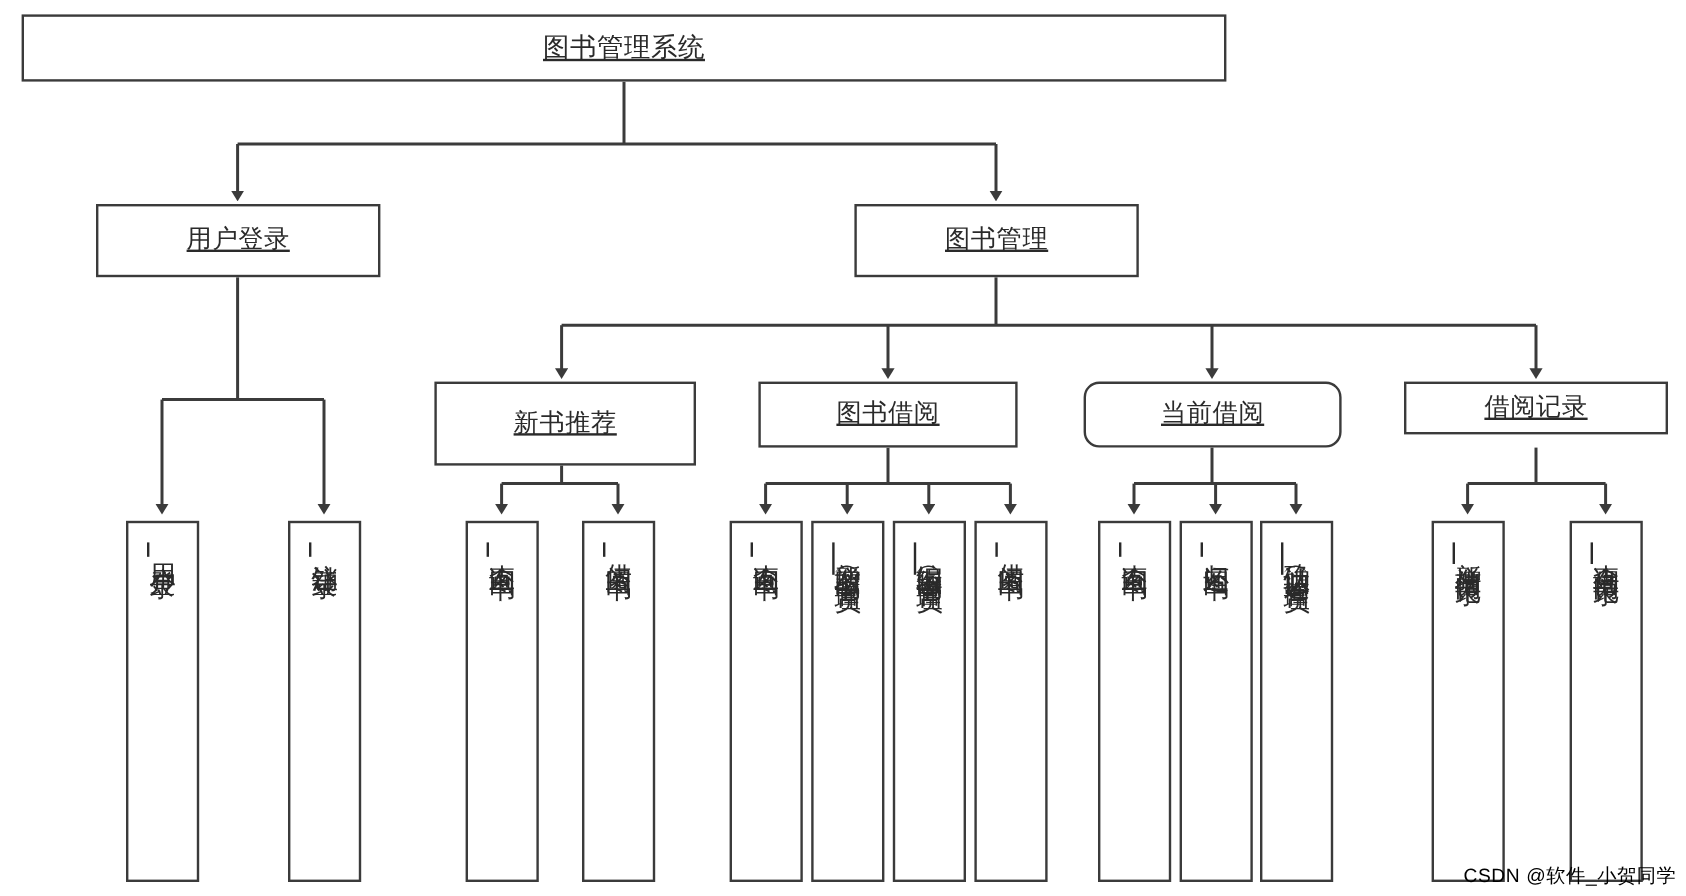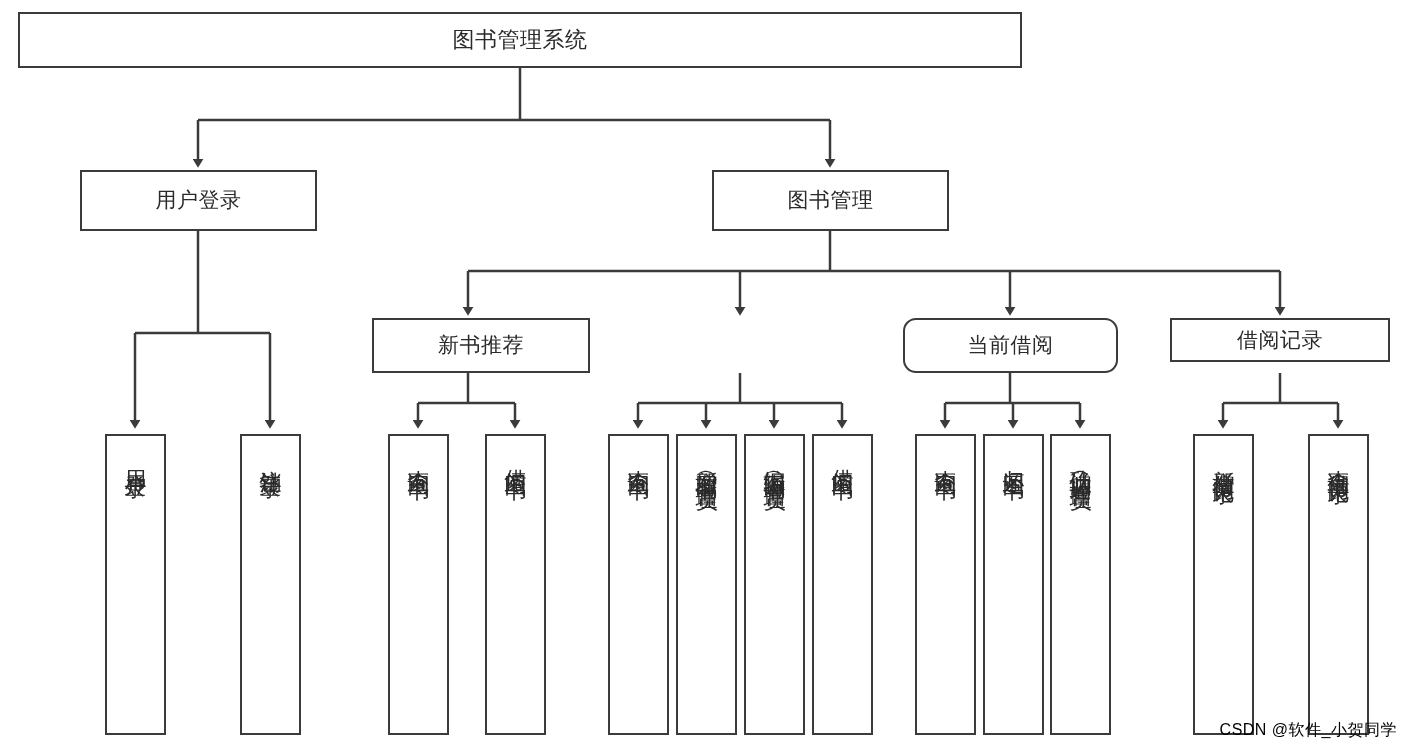--- a/index.html
+++ b/index.html
@@ -28,20 +28,21 @@
   .node {
     position: absolute;
     box-sizing: border-box;
     background: #ffffff;
     border: 2.5px solid #3b3b3b;
     display: flex;
     align-items: center;
     justify-content: center;
     color: #2a2a2a;
     z-index: 2;
+    text-decoration: underline;
   }
   .node .label {
     display: block;
     line-height: 1.05;
     letter-spacing: 0.5px;
   }
   .node.horiz .label {
     font-size: 21px;
     white-space: nowrap;
   }
@@ -130,22 +131,25 @@
     <span class="label">图书管理系统</span>
   </div>
 
   <div class="node horiz" style="left:80px; top:170px; width:237px; height:61px;">
     <span class="label">用户登录</span>
   </div>
   <div class="node horiz" style="left:712px; top:170px; width:237px; height:61px;">
     <span class="label">图书管理</span>
   </div>
 
-  <div class="node horiz" style="left:362px; top:318px; width:218px; height:55px;margin-left:10px;">
+  <div class="node horiz" style="left:362px; top:318px; width:218px; height:70px;">
     <span class="label">新书推荐</span>
+  </div>
+  <div class="node horiz" style="left:632px; top:318px; width:216px; height:55px;">
+    <span class="label">图书借阅</span>
   </div>
   <div class="node horiz" style="left:903px; top:318px; width:215px; height:55px;border-radius:13px;">
     <span class="label">当前借阅</span>
   </div>
   <div class="node horiz" style="left:1170px; top:318px; width:220px; height:44px;">
     <span class="label">借阅记录</span>
   </div>
 
   <div class="node vert" style="left:105px; top:434px; width:61px; height:301px;">
     <span class="label">用户登录</span>

